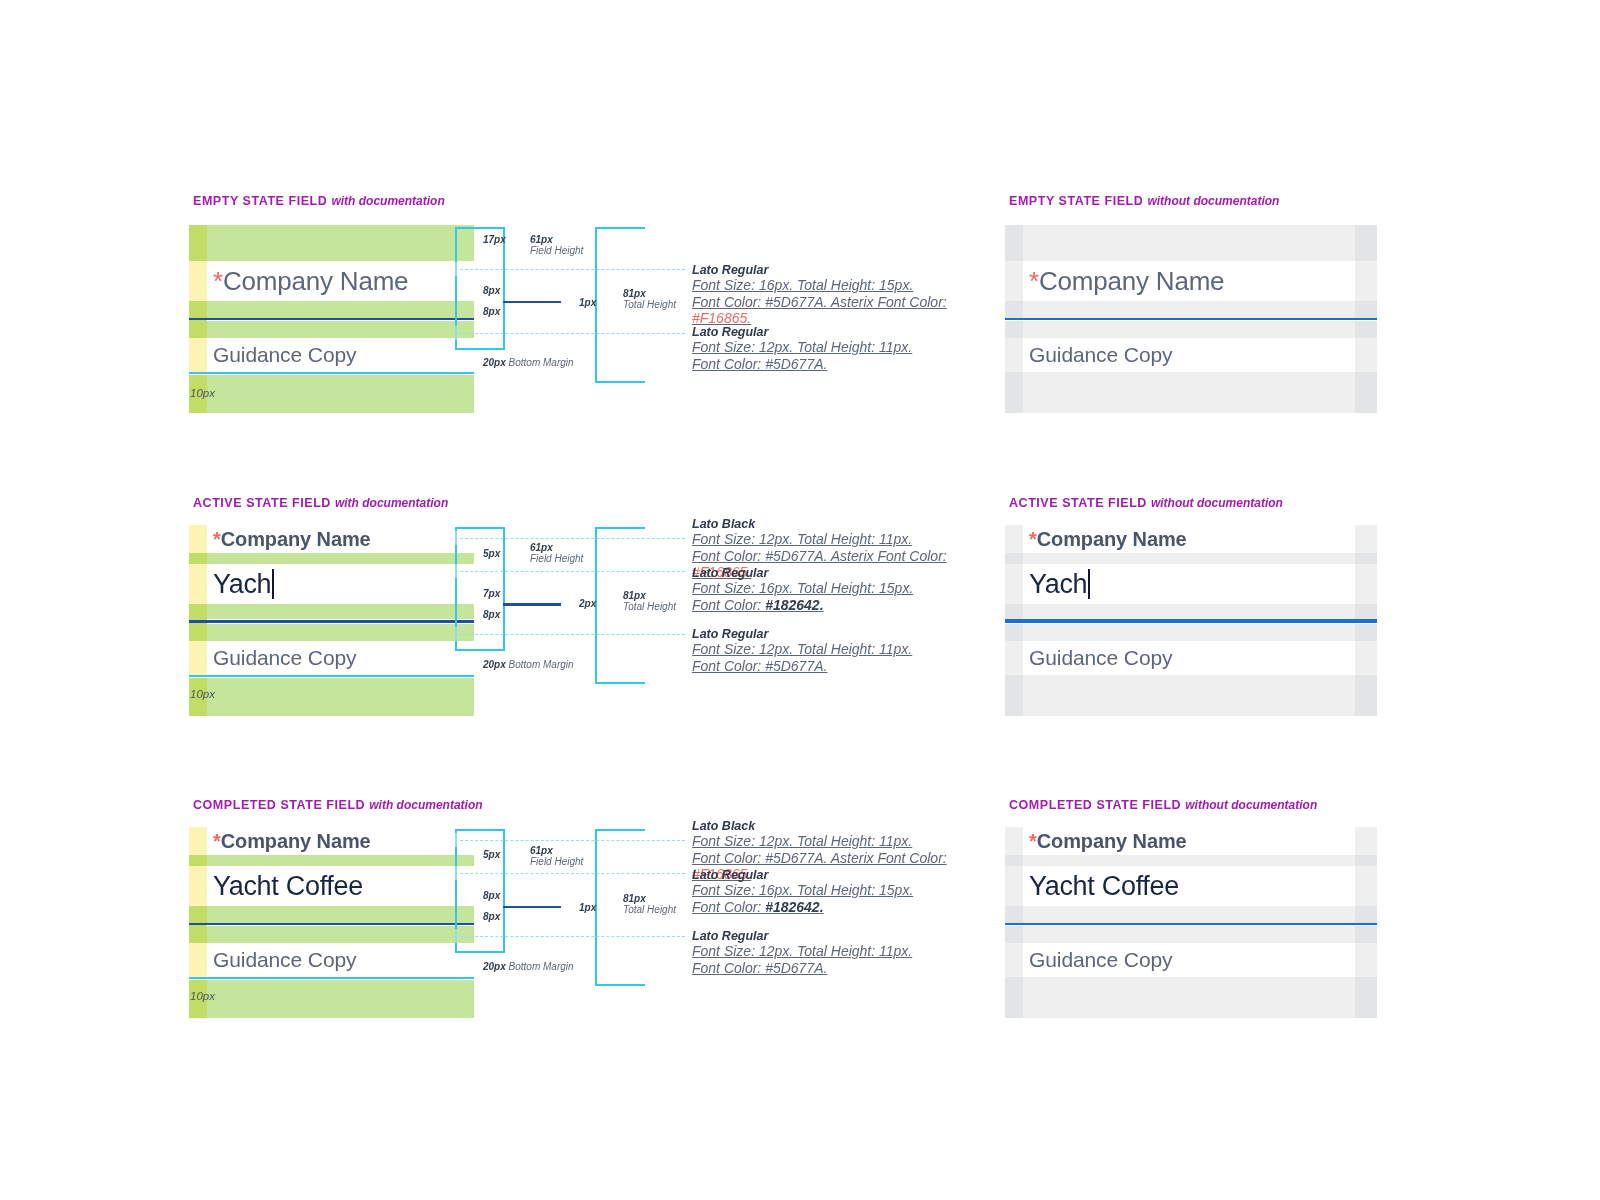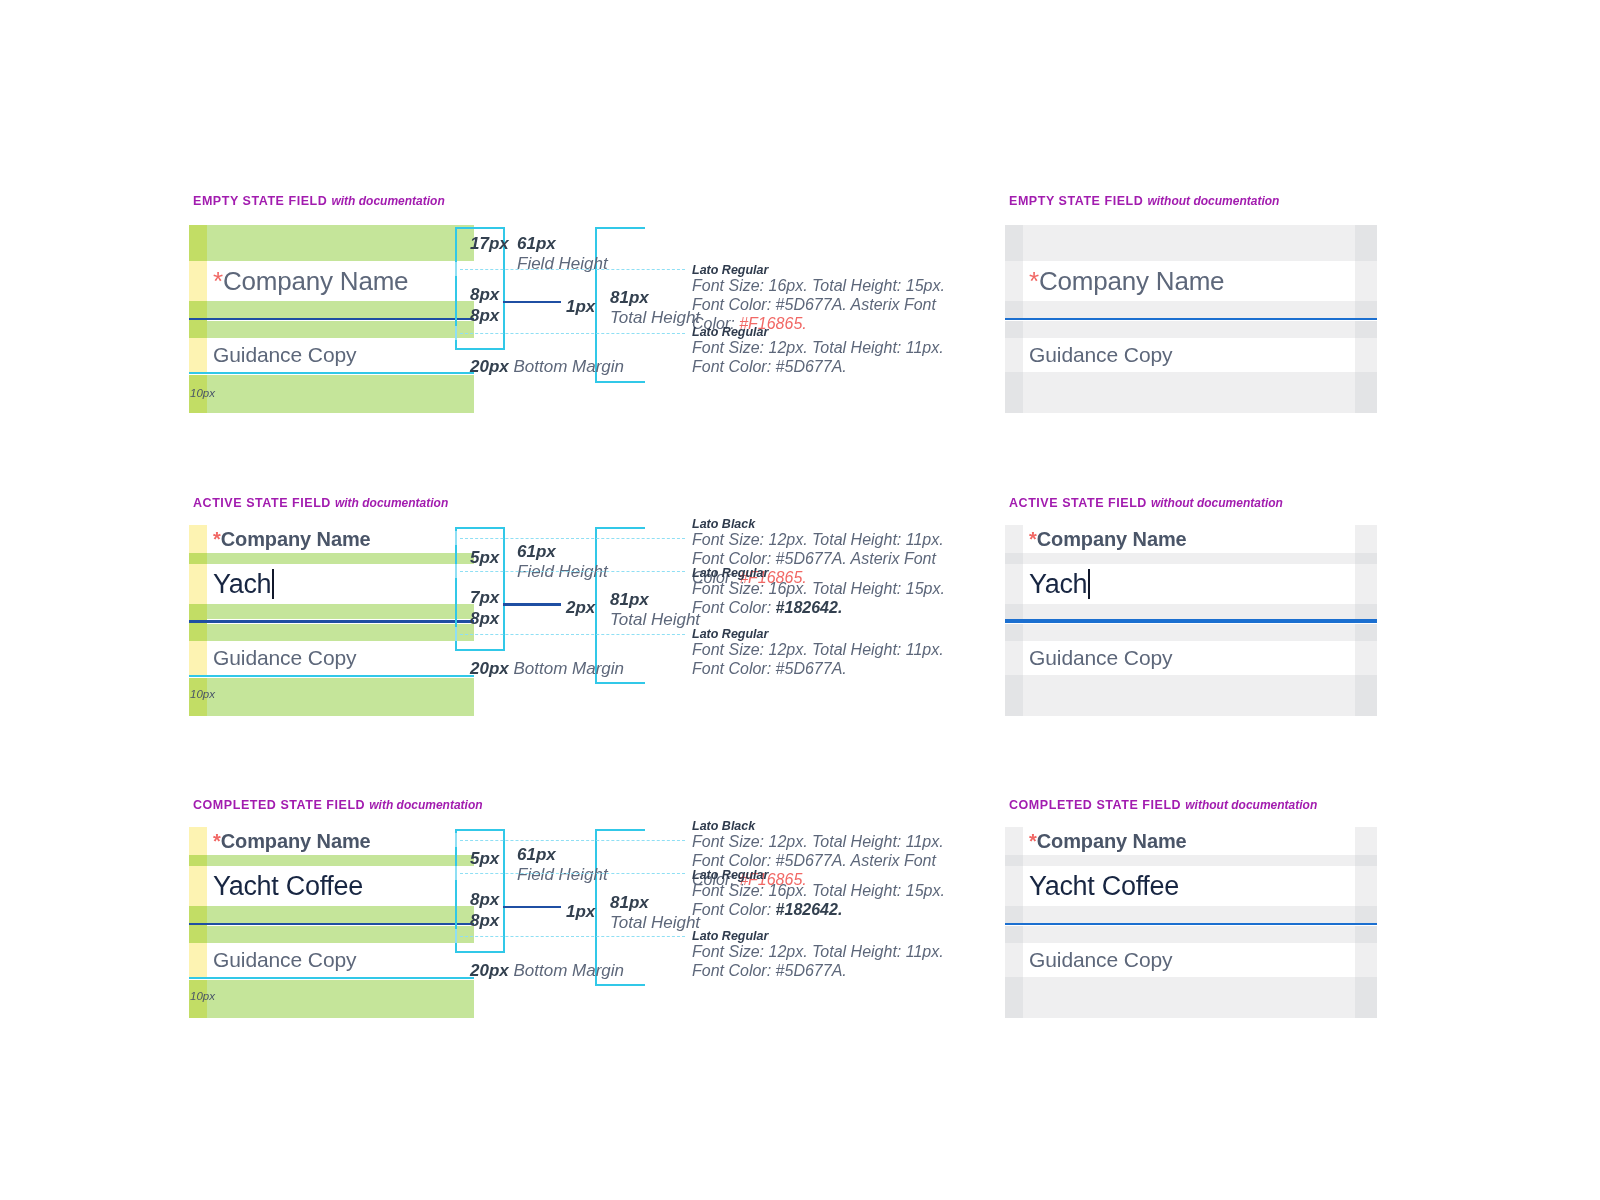--- a/index.html
+++ b/index.html
@@ -44,37 +44,37 @@
   .val-txt{font-size:27px;color:#182642;font-weight:400;letter-spacing:-.3px;}
   .guide-txt{font-size:21px;color:#5d677a;font-weight:400;letter-spacing:-.1px;}
   .caret{display:inline-block;width:2px;height:30px;background:#11182b;margin-left:1px;vertical-align:middle;}
 
   .underline-1{position:absolute;left:0;right:0;height:2px;background:#1f4fa3;}
   .underline-2{position:absolute;left:0;right:0;height:3px;background:#1f4fa3;}
 
   .tenpx{position:absolute;font-style:italic;font-size:11.5px;color:#4a5568;}
 
   
-  .measure{position:absolute;font-style:italic;font-size:17px;color:#33404f;white-space:nowrap;}
+  .measure{position:absolute;font-style:italic;font-size:10px;color:#33404f;white-space:nowrap;margin-left:13px;}
   .measure b{font-weight:bold;font-style:italic;}
   .mnote{font-weight:normal;color:#5d677a;}
   .brkt-l{position:absolute;background:#31c8e8;width:2px;}
   .hline{position:absolute;height:2px;background:#31c8e8;}
   .bluerule{position:absolute;height:2px;background:#1f4fa3;}
   .bluerule3{position:absolute;height:3px;background:#1f4fa3;}
 
   .dash{
     position:absolute;height:0;border-top:1.5px dashed #8fdff4;
   }
   .tick{position:absolute;width:2px;background:#8fdff4;}
 
   
   .anno{position:absolute;width:270px;}
   .anno-h{font-style:italic;font-weight:bold;font-size:12.5px;color:#2f3b4d;}
-  .anno-l{font-style:italic;font-size:16px;color:#5d677a;line-height:1.18;}
+  .anno-l{font-style:italic;font-size:14px;color:#5d677a;line-height:1.18;text-decoration:underline;}
   .anno-l b{font-weight:bold;font-style:italic;color:#33404f;}
   .hex-red{color:#f16865;font-style:italic;}
 
   
   .clean{position:absolute;width:372px;}
   .cband{position:relative;width:372px;}
   .cband .cgut{position:absolute;left:0;top:0;bottom:0;width:18px;}
   .cband .cbody{position:absolute;left:18px;right:22px;top:0;bottom:0;}
   .cband .cright{position:absolute;right:0;top:0;bottom:0;width:22px;}
   .c-l1{background:#e3e4e6;}

